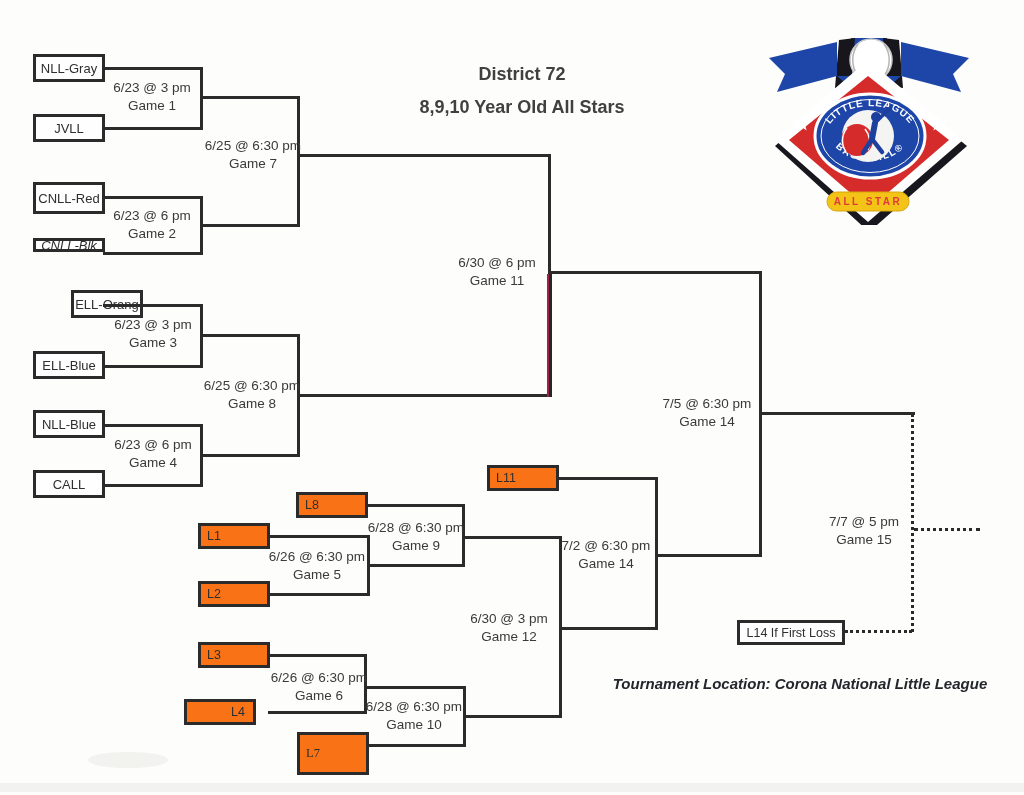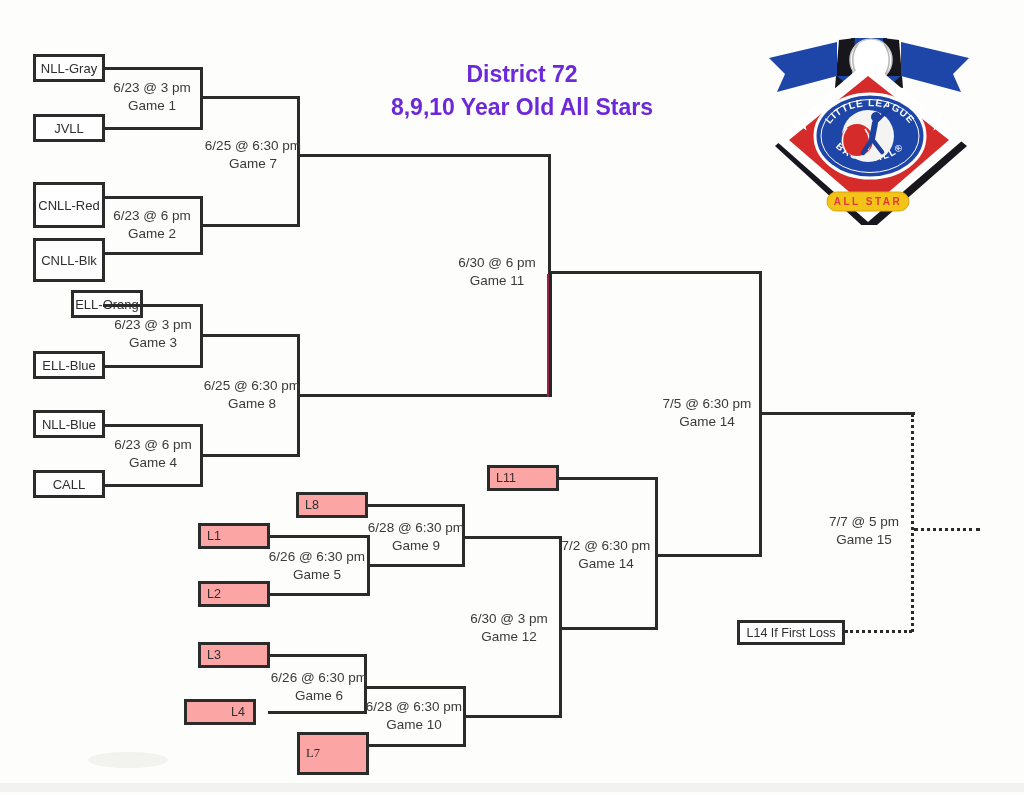--- a/index.html
+++ b/index.html
@@ -1,30 +1,30 @@
 <!DOCTYPE html>
 <html><head>
 <meta charset="utf-8">
 <style>
   html,body{margin:0;padding:0;}
   #page{position:relative;width:1024px;height:795px;background:#fdfdfb;overflow:hidden;
         font-family:"Liberation Sans",sans-serif;color:#3b3b3b;}
   .box{position:absolute;box-sizing:border-box;border:3px solid #2b2b2b;background:#fefefe;
        display:flex;align-items:center;justify-content:center;font-size:13px;color:#2e2e2e;}
-  .lbox{position:absolute;box-sizing:border-box;border:3px solid #2b2b2b;background:#fca5a5;
+  .lbox{position:absolute;box-sizing:border-box;border:3px solid #2b2b2b;background:#f97316;
        display:flex;align-items:center;justify-content:flex-start;padding-left:6px;
        font-size:12.5px;color:#2e2e2e;}
   .game{position:absolute;width:110px;text-align:center;font-size:13.5px;line-height:18px;color:#3a3a3a;}
   .hl{position:absolute;height:3px;background:#2b2b2b;}
   .vl{position:absolute;width:3px;background:#2b2b2b;}
   .vl-red{position:absolute;width:5px;background:linear-gradient(90deg,#9c2441 0 2px,#26262c 2px);}
   .dot-h{position:absolute;height:0;border-top:3px dotted #2a2a2a;}
   .dot-v{position:absolute;width:0;border-left:3px dotted #2a2a2a;}
   .title{position:absolute;left:312px;top:58px;width:420px;text-align:center;
-         font-size:23px;font-weight:bold;line-height:33px;color:#6d28d9;}
+         font-size:18px;font-weight:bold;line-height:33px;color:#404040;}
   .loc{position:absolute;left:600px;top:674px;width:400px;text-align:center;
        font-size:15px;font-weight:bold;font-style:italic;color:#23262c;line-height:20px;}
   .loc .l2{margin-top:11px;}
   .scanband{position:absolute;left:0;top:783px;width:1024px;height:9px;background:#e9e9e7;opacity:.55;}
   .smudge{position:absolute;left:88px;top:752px;width:80px;height:16px;border-radius:50%;
           background:#dcdcda;opacity:.35;}
 </style>
 </head>
 <body>
 
@@ -34,24 +34,24 @@
     <div>District 72</div>
     <div>8,9,10 Year Old All Stars</div>
   </div>
 
   <div class="box" style="left:33px;top:54px;width:72px;height:28px;">
       <span>NLL-Gray</span>
     </div>
   <div class="box" style="left:33px;top:114px;width:72px;height:28px;">
       <span>JVLL</span>
     </div>
-  <div class="box" style="left:33px;top:182px;width:72px;height:46px;align-items:center;">
+  <div class="box" style="left:33px;top:182px;width:72px;height:32px;align-items:center;">
       <span>CNLL-Red</span>
     </div>
-  <div class="box" style="left:33px;top:238px;width:72px;height:44px;">
+  <div class="box" style="left:33px;top:238px;width:72px;height:14px;font-style:italic;">
       <span>CNLL-Blk</span>
     </div>
   <div class="box" style="left:33px;top:290px;width:72px;height:28px;margin-left:38px;">
       <span>ELL-Orang</span>
     </div>
   <div class="box" style="left:33px;top:351px;width:72px;height:28px;">
       <span>ELL-Blue</span>
     </div>
   <div class="box" style="left:33px;top:410px;width:72px;height:28px;">
       <span>NLL-Blue</span>
@@ -243,18 +243,19 @@
       <path d="M 113,102 L 128,87" stroke-width="3.5"></path>
       <path d="M 109,119 L 100,133" stroke-width="4.5"></path>
       <path d="M 109,119 L 119,132" stroke-width="4.5"></path>
     </g>
 
     <rect x="64" y="172" width="82" height="19" rx="9.5" fill="#f3c317" stroke="#d9a50e" stroke-width="1"></rect>
     <text x="105" y="185" text-anchor="middle" font-size="10" font-weight="bold" fill="#e23a3a" letter-spacing="2.5">ALL STAR</text>
   </svg>
 
   <div class="loc">
+    <div>Tournament Location: Corona National Little League</div>
   </div>
 
   <div class="smudge"></div>
   <div class="scanband"></div>
 
 </div>
 
 </body></html>

